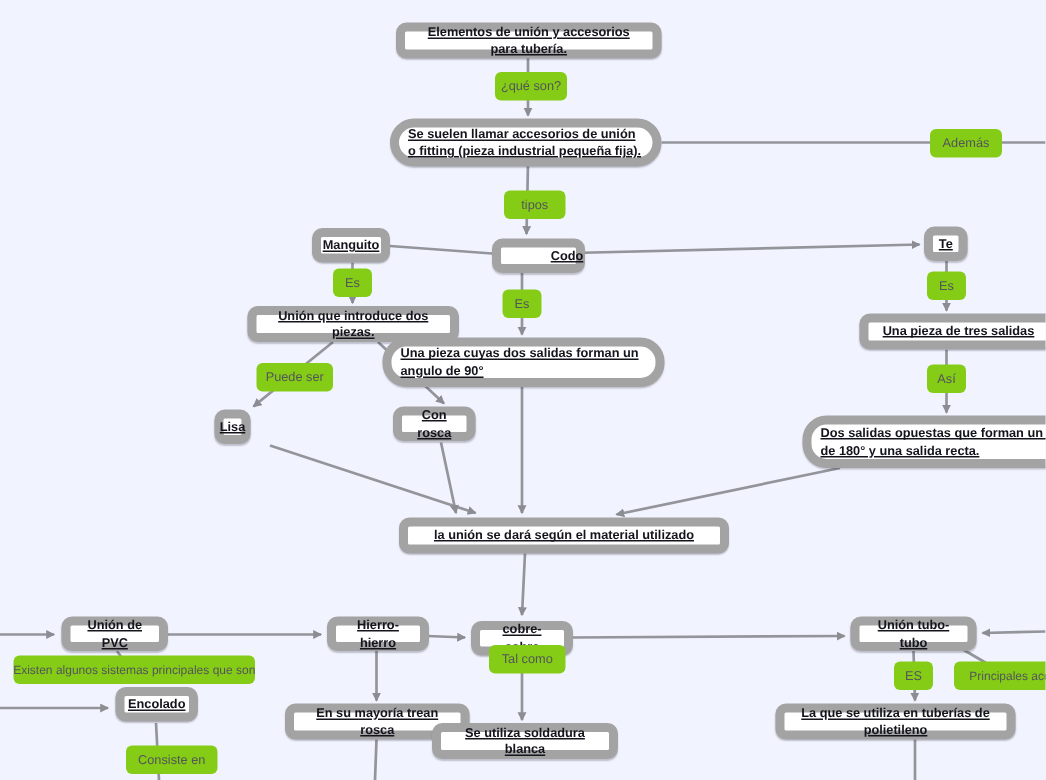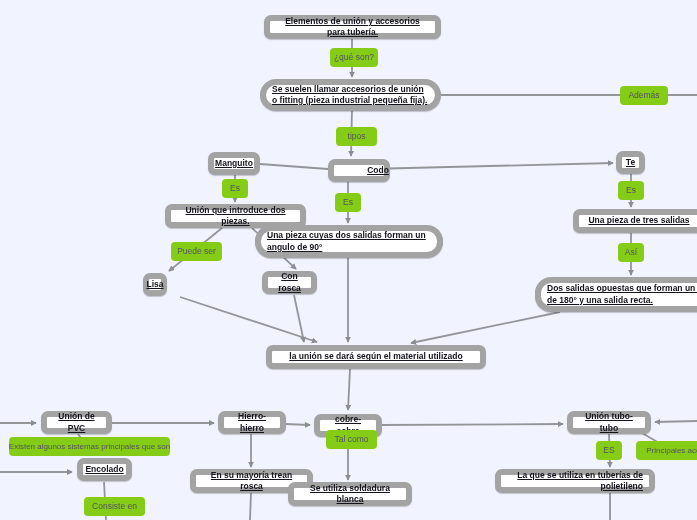--- a/index.html
+++ b/index.html
@@ -127,21 +127,21 @@
   <div class="node" style="left:314px;top:414px;width:68px;height:23px;">cobre-cobre</div>
 
   <div class="node" style="left:567px;top:411px;width:84px;height:23px;">Unión tubo-tubo</div>
 
   <div class="node" style="left:77px;top:458px;width:55px;height:23px;text-align:center;">Encolado</div>
 
   <div class="node" style="left:190px;top:469px;width:123px;height:24px;">En su mayoría trean rosca</div>
 
   <div class="node" style="left:288px;top:482px;width:124px;height:24px;">Se utiliza soldadura blanca</div>
 
-  <div class="node" style="left:495px;top:469px;width:160px;height:24px;text-align:right;">La que se utiliza en tuberías de polietileno</div>
+  <div class="node" style="left:517px;top:469px;width:160px;height:24px;">La que se utiliza en tuberías de polietileno</div>
 
   <div class="tag" style="left:330px;top:48px;width:48px;height:19px;">¿qué son?</div>
 
   <div class="tag" style="left:620px;top:86px;width:48px;height:19px;text-align:right;">Además</div>
 
   <div class="tag" style="left:336px;top:127px;width:41px;height:19px;">tipos</div>
 
   <div class="tag" style="left:222px;top:179px;width:26px;height:19px;">Es</div>
 
   <div class="tag" style="left:335px;top:193px;width:26px;height:19px;">Es</div>

